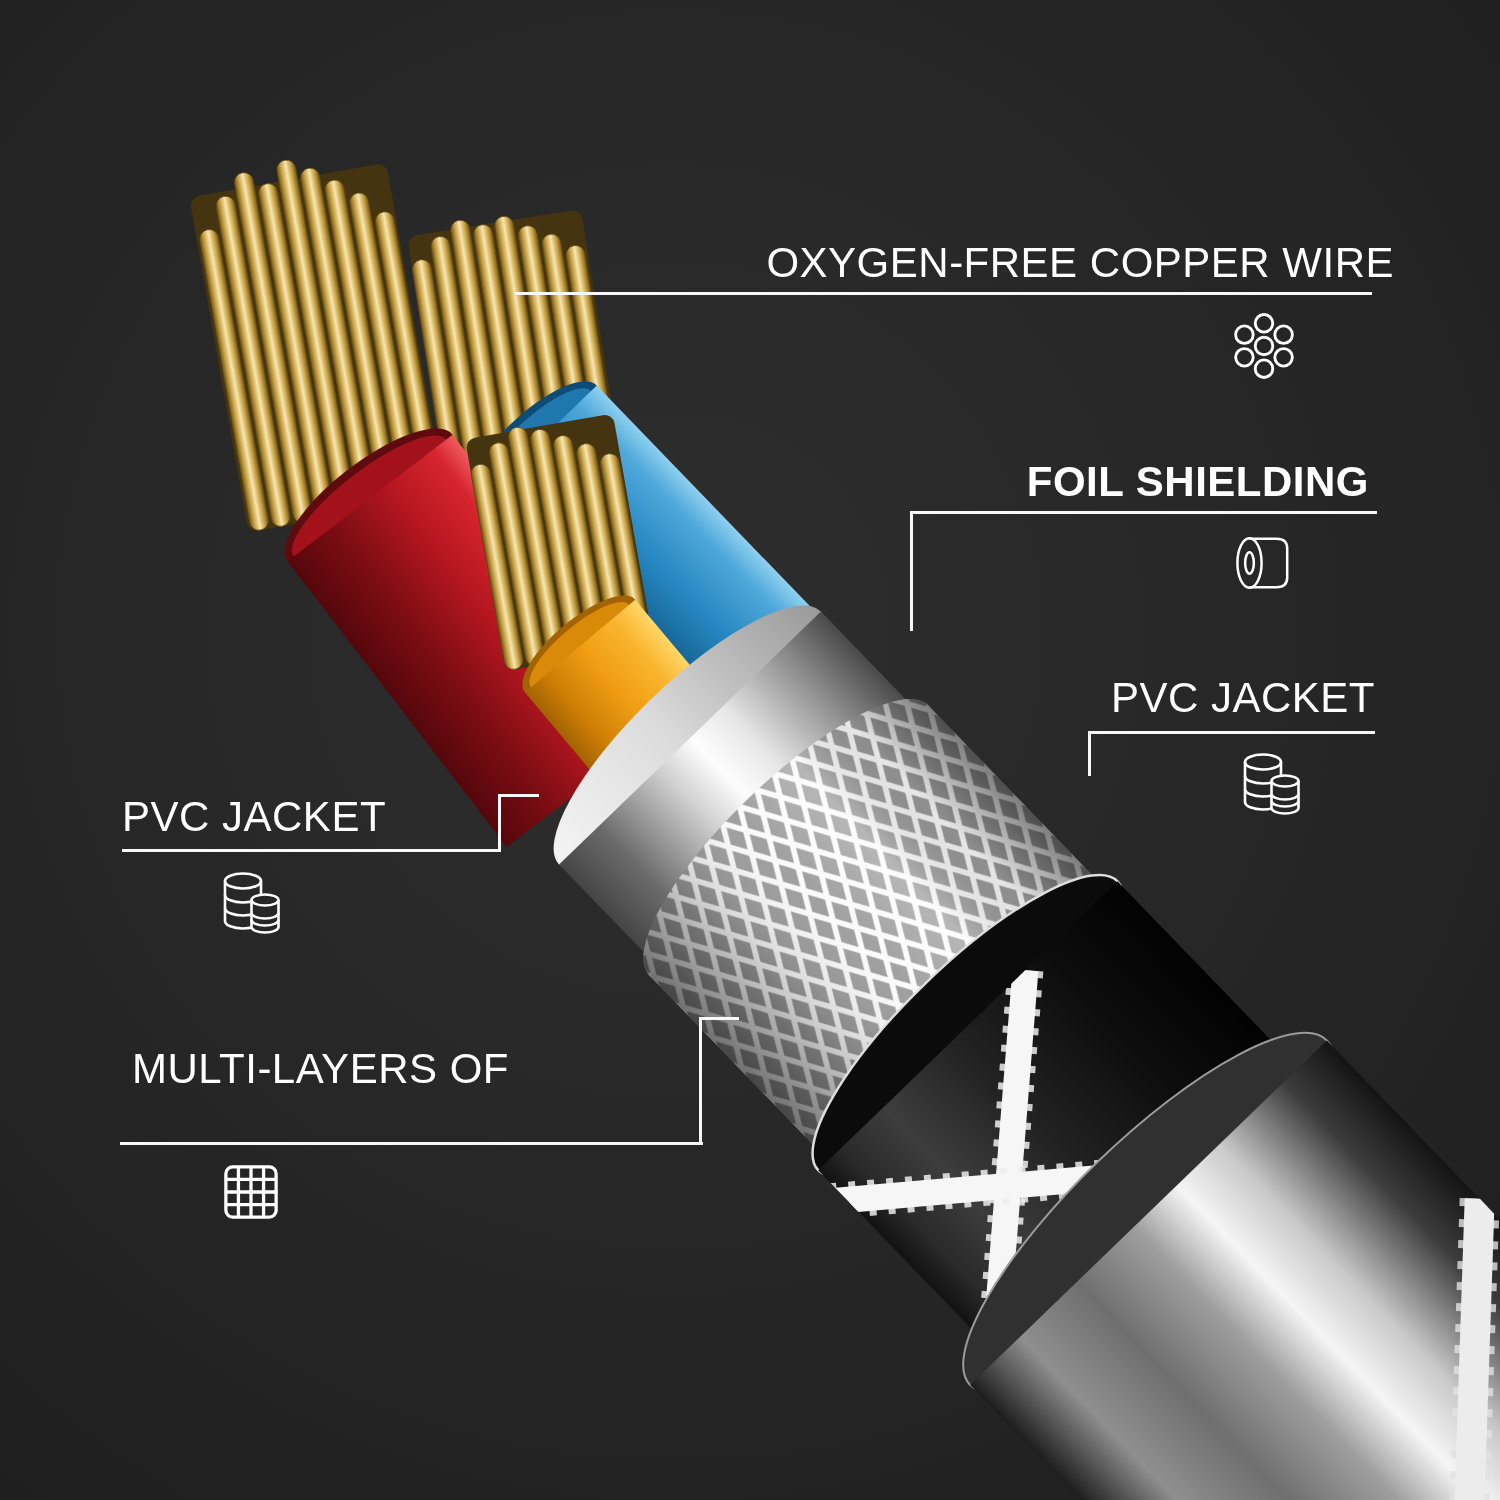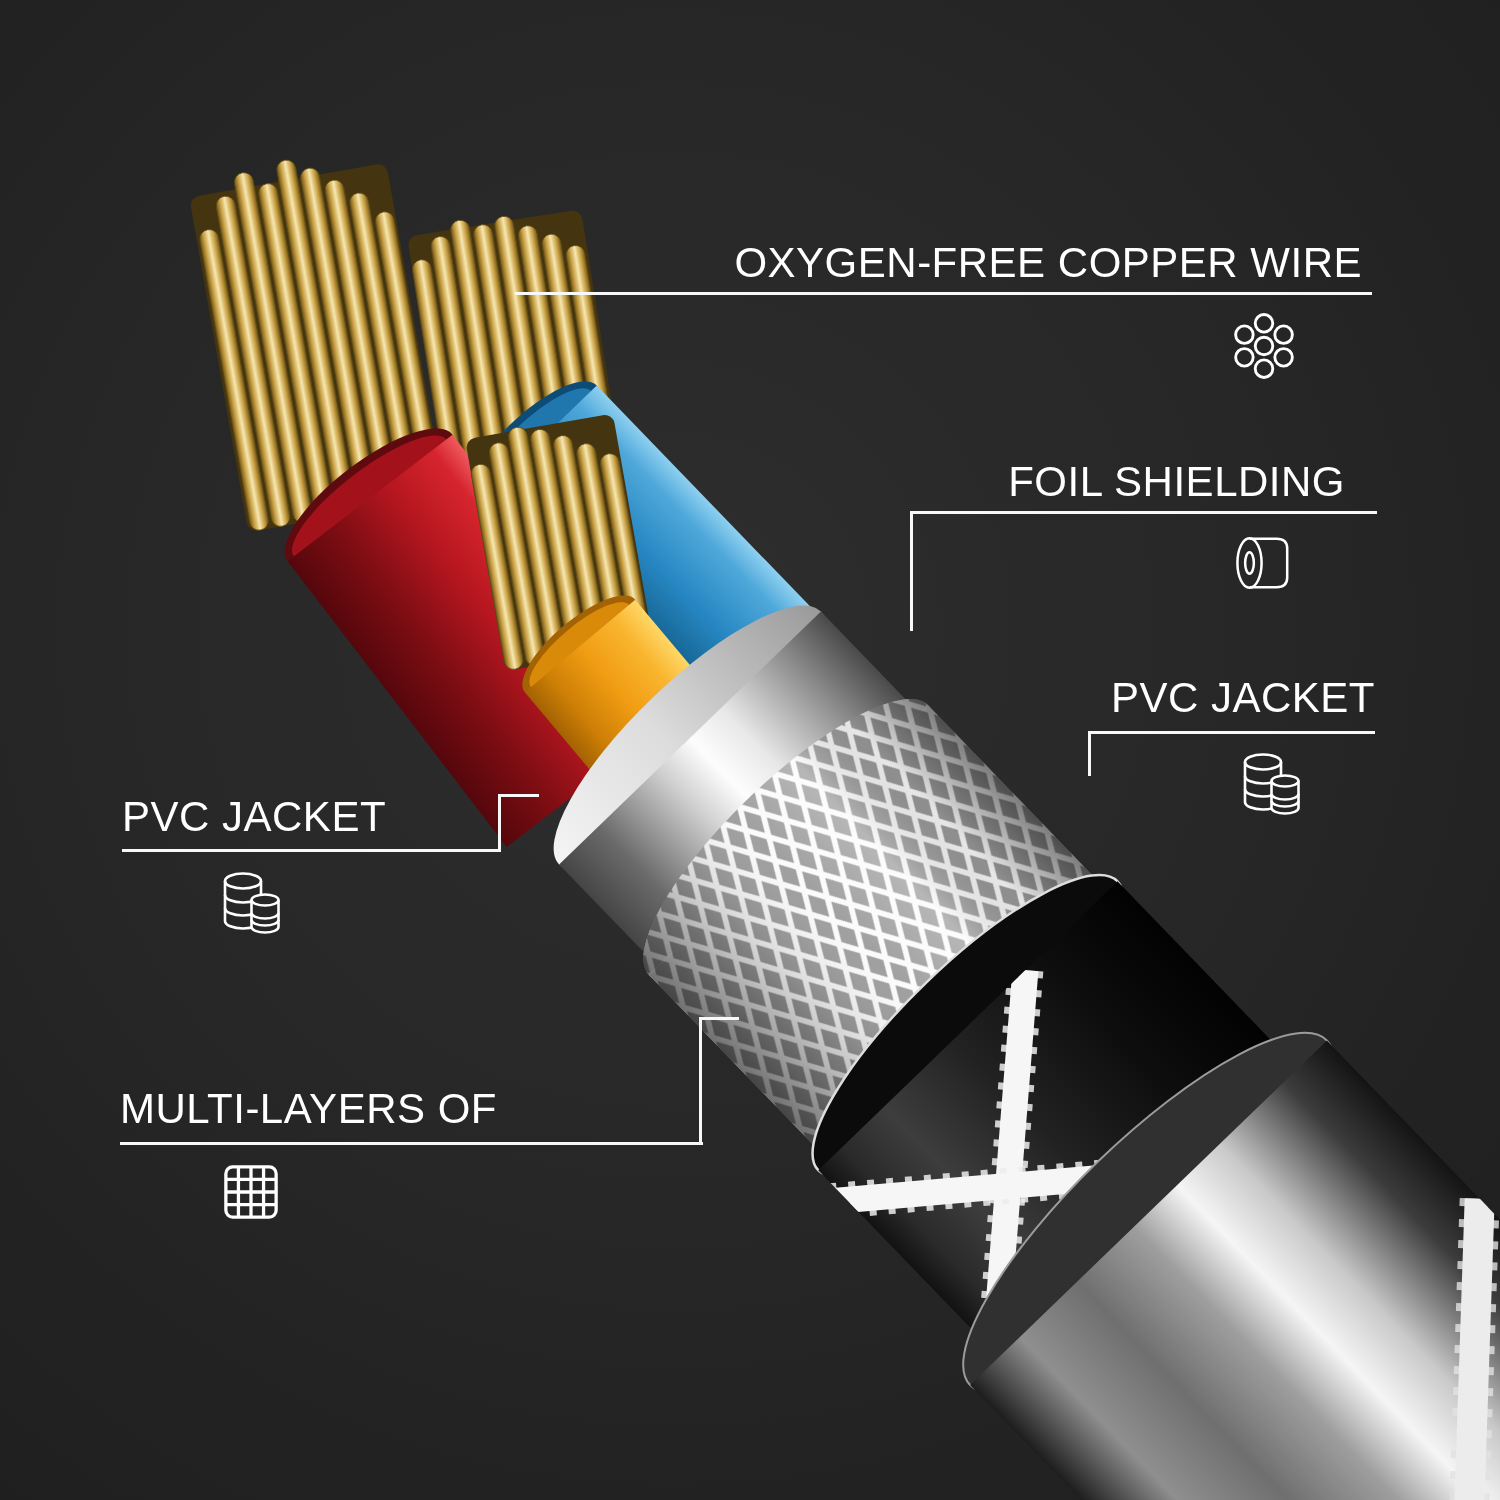--- a/index.html
+++ b/index.html
@@ -214,37 +214,37 @@
           <line x1="880" y1="248" x2="1360" y2="-248" stroke="#ececec" stroke-width="30"></line>
           <line x1="1410" y1="-248" x2="1890" y2="248" stroke="#e2e2e2" stroke-width="40" stroke-dasharray="8 13" opacity=".8"></line>
           <line x1="1410" y1="-248" x2="1890" y2="248" stroke="#ececec" stroke-width="30"></line>
           <line x1="1410" y1="248" x2="1890" y2="-248" stroke="#e2e2e2" stroke-width="40" stroke-dasharray="8 13" opacity=".8"></line>
           <line x1="1410" y1="248" x2="1890" y2="-248" stroke="#ececec" stroke-width="30"></line>
         </g>
       </g>
     </g>
   </svg>
 
-  <div class="callout-label align-right" style="left:505px;top:241px;width:857px;">OXYGEN-FREE COPPER WIRE</div>
+  <div class="callout-label align-right" style="left:537px;top:241px;width:857px;">OXYGEN-FREE COPPER WIRE</div>
   <div class="rule" style="left:515px;top:292px;width:857px;"></div>
   <div class="icon" style="left:1230px;top:313px;width:68px;height:66px;">
     <svg viewBox="0 0 64 64">
       <g fill="none" stroke="#ffffff" stroke-width="2.8">
         <circle cx="32" cy="10" r="8.5"></circle>
         <circle cx="13" cy="21" r="8.5"></circle>
         <circle cx="51" cy="21" r="8.5"></circle>
         <circle cx="32" cy="32" r="8.5"></circle>
         <circle cx="13" cy="43" r="8.5"></circle>
         <circle cx="51" cy="43" r="8.5"></circle>
         <circle cx="32" cy="54" r="8.5"></circle>
       </g>
     </svg>
   </div>
 
-  <div class="callout-label align-right" style="left:880px;top:460px;width:465px;">FOIL SHIELDING</div>
+  <div class="callout-label align-right" style="left:904px;top:460px;width:465px;font-weight:bold;">FOIL SHIELDING</div>
   <div class="rule" style="left:910px;top:511px;width:467px;"></div>
   <div class="vrule" style="left:910px;top:511px;height:120px;"></div>
   <div class="icon" style="left:1232px;top:534px;width:64px;height:58px;">
     <svg viewBox="0 0 64 60">
       <g fill="none" stroke="#ffffff" stroke-width="2.6">
         <path d="M17,5 L45,5 Q56,5 56,15 L56,45 Q56,55 45,55 L17,55"></path>
         <ellipse cx="17" cy="30" rx="12.5" ry="25.5"></ellipse>
         <ellipse cx="17" cy="30" rx="4.5" ry="11"></ellipse>
       </g>
     </svg>
@@ -286,21 +286,21 @@
       <path d="M30.5,30 L30.5,57 A13.5,5.5 0 0 0 57.5,57 L57.5,30 Z" fill="#262626"></path>
       <g stroke="#ffffff" stroke-width="2.6" fill="none">
         <path d="M30.5,30 L30.5,57 A13.5,5.5 0 0 0 57.5,57 L57.5,30"></path>
         <path d="M30.5,43 A13.5,5.5 0 0 0 57.5,43"></path>
         <path d="M30.5,50 A13.5,5.5 0 0 0 57.5,50"></path>
         <ellipse cx="44" cy="30" rx="13.5" ry="5.5" fill="#262626"></ellipse>
       </g>
     </svg>
   </div>
 
-  <div class="callout-label" style="left:120px;top:1047px;margin-top:40px;">
+  <div class="callout-label" style="left:132px;top:1047px;">
     <span>MULTI-LAYERS OF</span><br>
   </div>
   <div class="rule" style="left:120px;top:1142px;width:583px;"></div>
   <div class="vrule" style="left:699px;top:1017px;height:128px;"></div>
   <div class="rule" style="left:699px;top:1017px;width:40px;"></div>
   <div class="icon" style="left:222px;top:1163px;width:58px;height:58px;">
     <svg viewBox="0 0 60 60">
       <g stroke="#ffffff" stroke-width="3.4" fill="none">
         <rect x="4" y="4" width="52" height="52" rx="7"></rect>
         <line x1="17" y1="5" x2="17" y2="55"></line>

